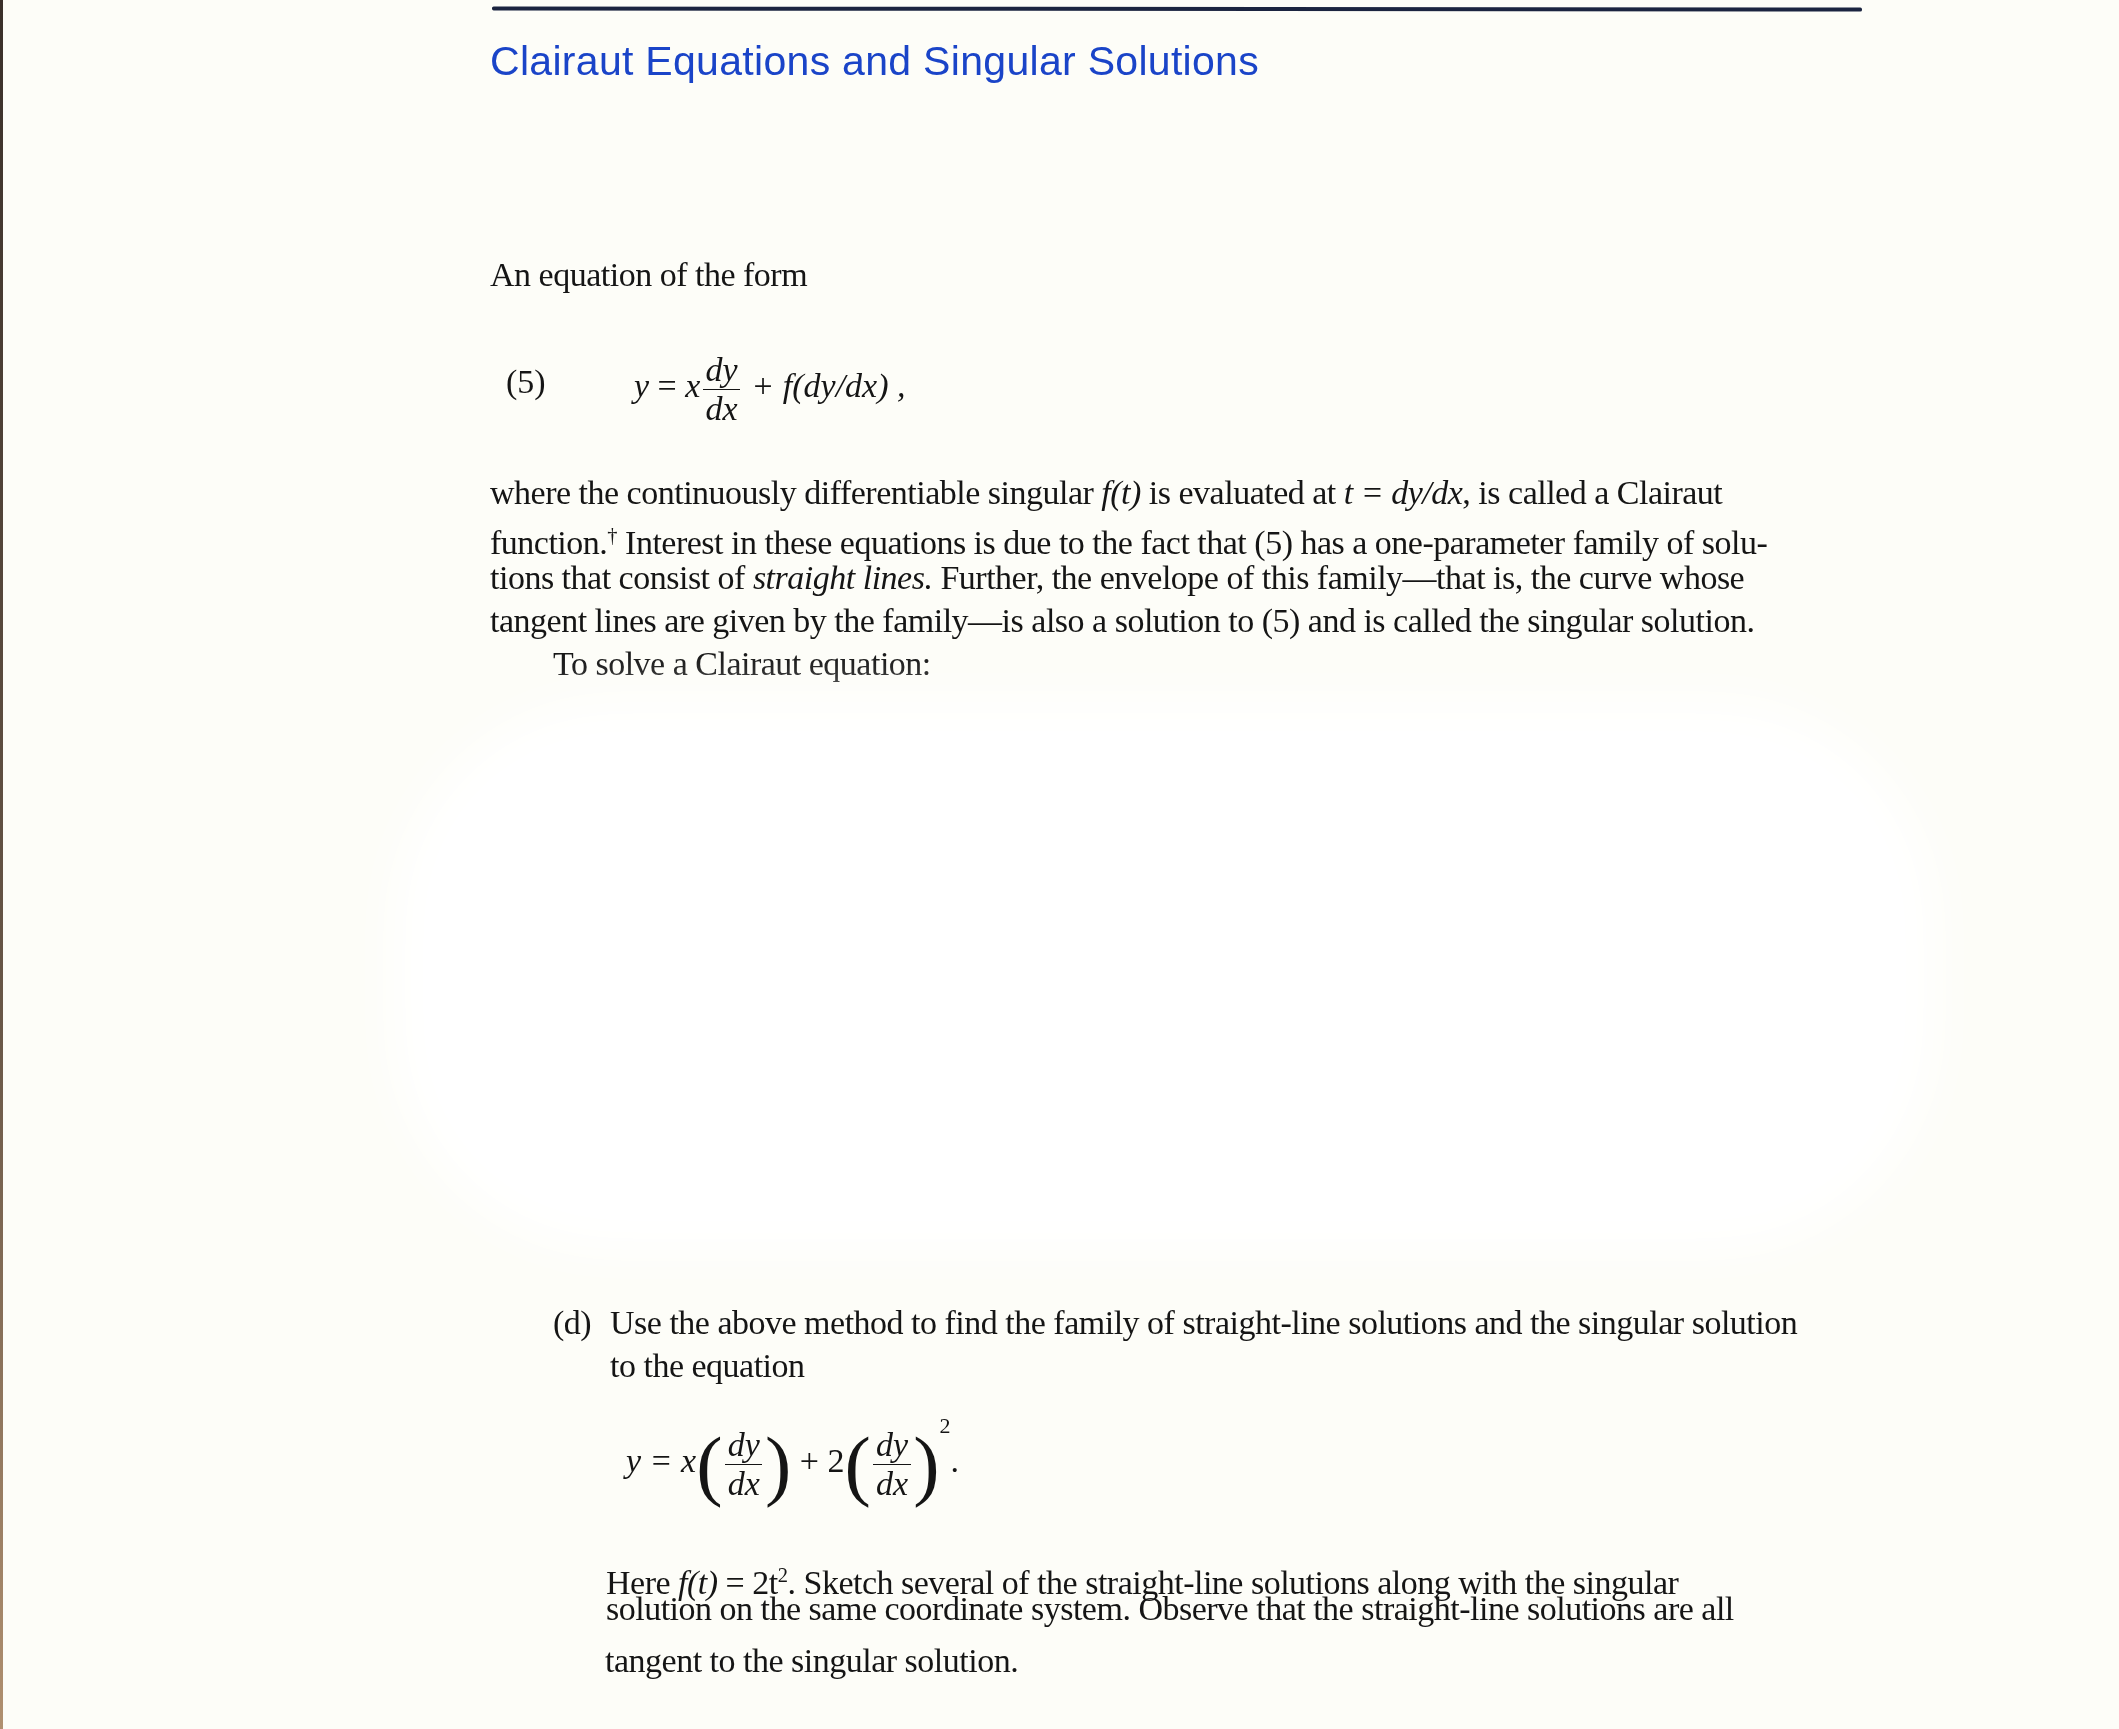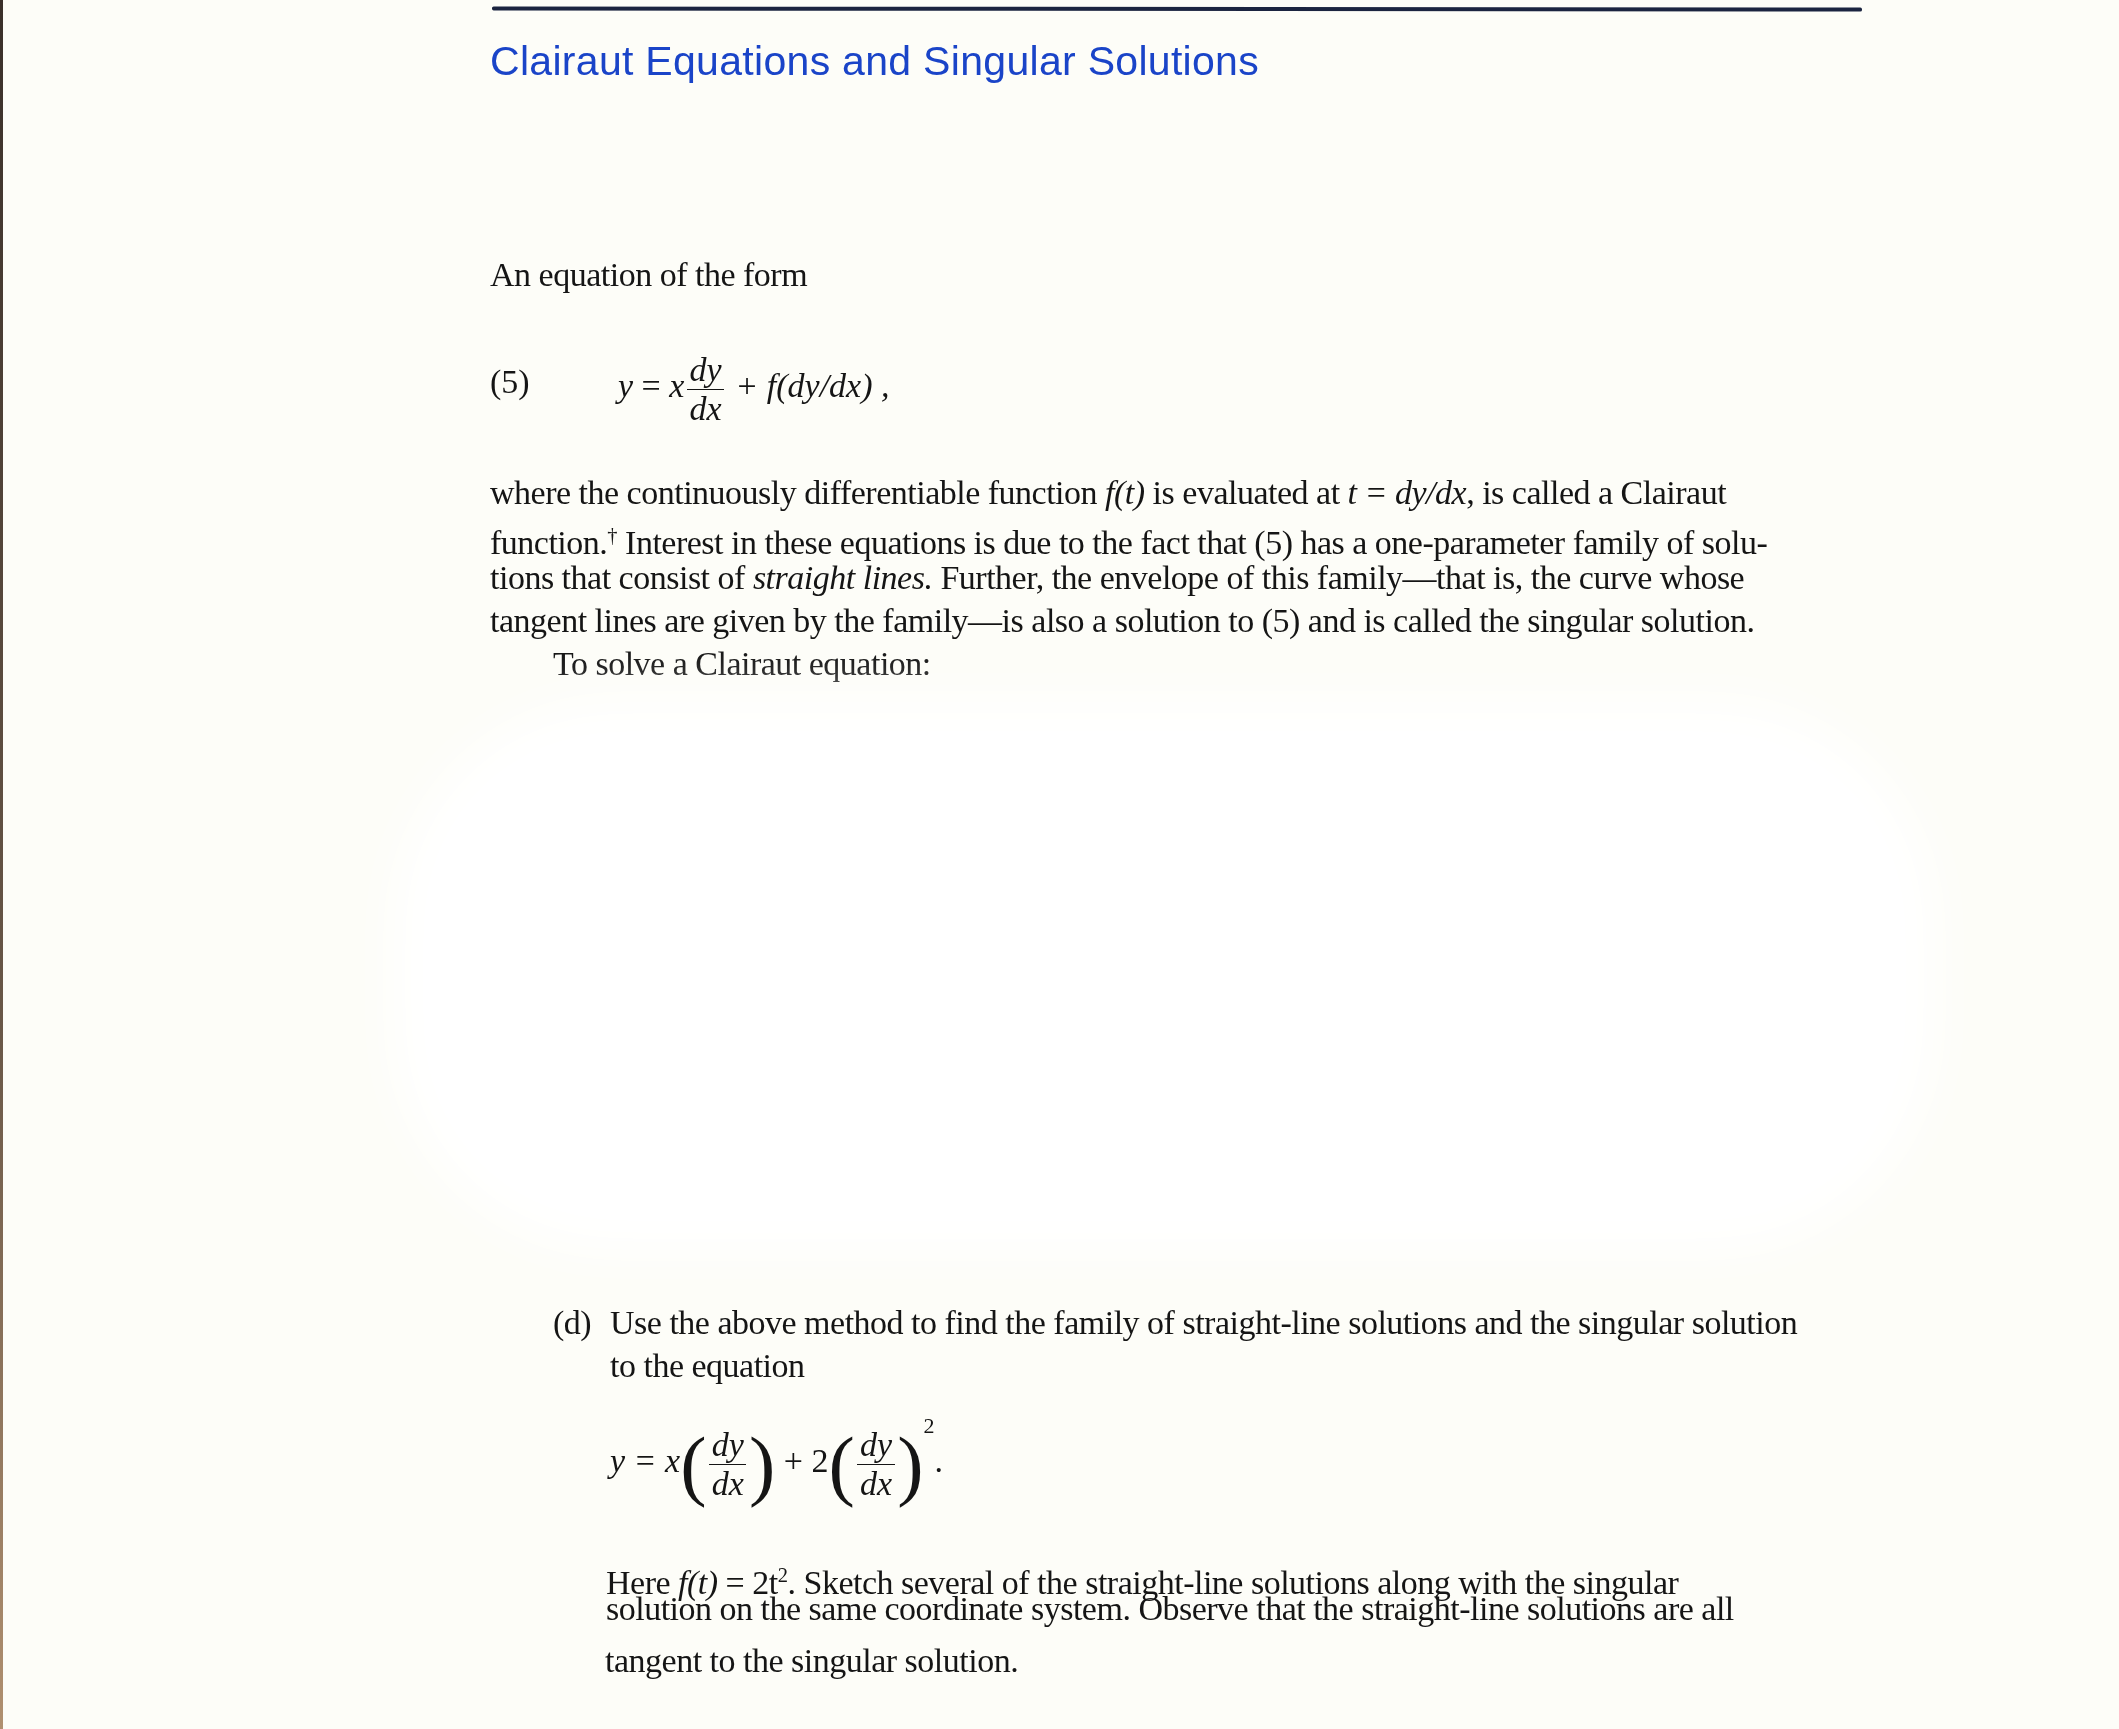--- a/index.html
+++ b/index.html
@@ -22,21 +22,21 @@
   .title {
     position: absolute; left: 490px; top: 38px;
     font-family: "Liberation Sans", "DejaVu Sans", sans-serif;
     font-size: 41px; color: #1a44c8; letter-spacing: 0.3px;
     white-space: nowrap;
   }
   .p {
     position: absolute; font-size: 34px; line-height: 43px; white-space: nowrap;
     letter-spacing: -0.5px;
   }
-  .eq { position: absolute; font-size: 34px; white-space: nowrap; }
+  .eq { position: absolute; font-size: 34px; white-space: nowrap; margin-left: 16px; }
   .eq i { font-style: italic; }
   .frac {
     display: inline-block; vertical-align: middle; text-align: center;
     font-style: italic; line-height: 38px; margin: 0 2.6px;
   }
   .frac .num { display: block; border-bottom: 1.7px solid #151515; padding: 0 2.6px; }
   .frac .den { display: block; padding: 0 2.6px; }
   .big-paren { font-size: 79px; font-weight: 100; vertical-align: middle; line-height: 79px; }
   b { font-weight: normal; }
   .wash {
@@ -58,21 +58,21 @@
   <span style="position:absolute; left:0; top:12px;">(5)</span>
   <span style="position:absolute; left:128px; top:0; white-space:nowrap;">
     <i>y</i>
     <span>=</span>
     <i>x</i><span class="frac"><span class="num">dy</span><span class="den">dx</span></span>
     <i>+ f(dy/dx) ,</i>
   </span>
 </div>
 
 <div class="p" style="left:490px; top:471px;">
-  <span>where the continuously differentiable function </span><i>f(t)</i><span> is evaluated at </span><i>t = dy/dx</i><span>, is called a </span><b>Clairaut</b>
+  <span>where the continuously differentiable singular </span><i>f(t)</i><span> is evaluated at </span><i>t = dy/dx</i><span>, is called a </span><b>Clairaut</b>
 </div>
 <div class="p" style="left:490px; top:514px;">
   <b>function.</b><sup style="font-size:20.5px;">†</sup><span> Interest in these equations is due to the fact that (5) has a one-parameter family of solu-</span>
 </div>
 <div class="p" style="left:490px; top:556px;">
   <span>tions that consist of </span><i>straight lines.</i><span> Further, the </span><b>envelope</b><span> of this family—that is, the curve whose</span>
 </div>
 <div class="p" style="left:490px; top:599px;">
   <span>tangent lines are given by the family—is also a solution to (5) and is called the </span><b>singular solution.</b>
 </div>

